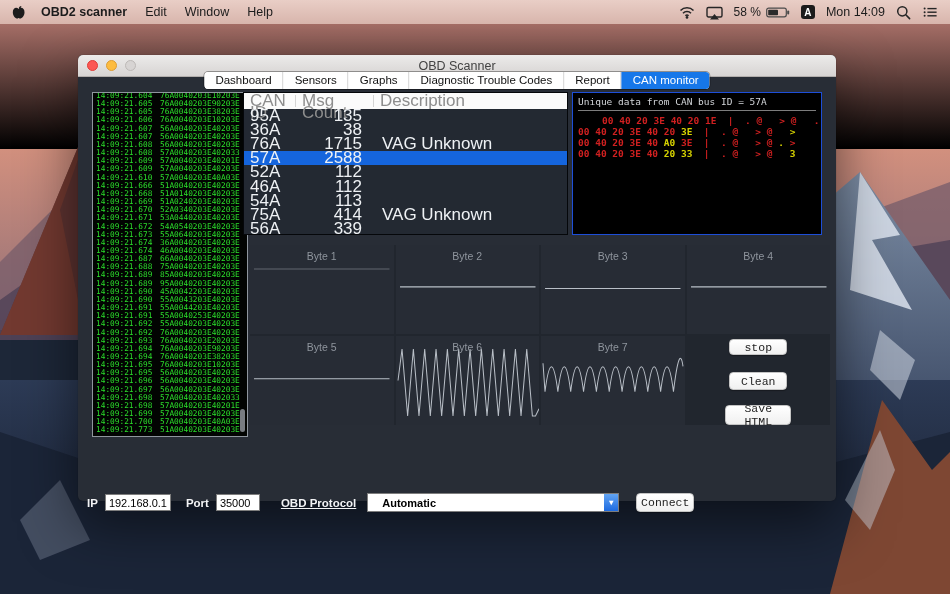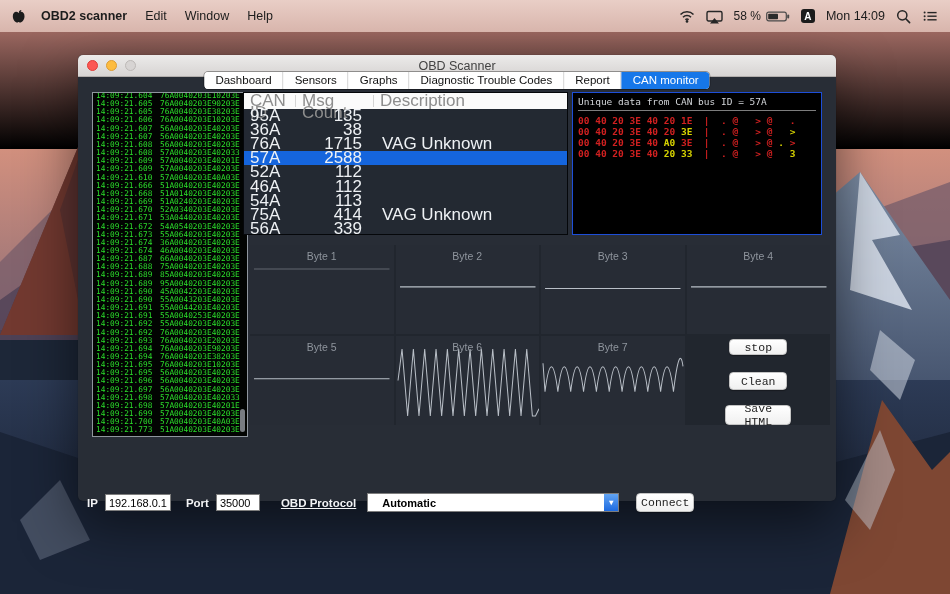--- a/index.html
+++ b/index.html
@@ -1,20 +1,20 @@
 <!DOCTYPE html>
 <html><head>
 <meta charset="utf-8">
 <style>
   html,body{margin:0;padding:0;width:950px;height:594px;overflow:hidden;
     font-family:"Liberation Sans",sans-serif;background:#1d2738;position:relative;}
   #wallpaper{position:absolute;inset:0;z-index:0;}
 
   
-  .menubar{position:absolute;top:0;left:0;right:0;height:32px;z-index:5;
+  .menubar{position:absolute;top:0;left:0;right:0;height:24px;z-index:5;
     background:linear-gradient(#e9cec6,#d8b5ac);display:flex;align-items:center;
     padding:0 12px;box-sizing:border-box;font-size:12.5px;color:#1c1c1c;text-align:center;}
   .menubar .apple{margin-right:16px;display:flex;align-items:center;}
   .menu-item{margin-right:18px;white-space:nowrap;}
   .menu-item.app{font-weight:bold;}
   .mb-spacer{flex:1;}
   .status{display:flex;align-items:center;gap:11px;}
   .status svg{display:block;}
   .input-a{width:14px;height:14px;background:#1b1b1b;border-radius:3px;color:#fff;
     font-size:10px;font-weight:bold;display:flex;align-items:center;justify-content:center;}
@@ -313,21 +313,21 @@
           <span class="c2">339</span>
           <span class="c3"></span>
         </div>
       </div>
   </div>
 
   <div class="unique">
     <div class="uq-title">Unique data from CAN bus ID = 57A</div>
     <div class="uq-sep"></div>
     <div id="unique-rows">
-        <div class="uq-row"><span style="color: rgb(208, 32, 32);">00 40 20 3E 40 20 1E</span><span style="color: rgb(208, 32, 32);">  |  </span><span style="color: rgb(208, 32, 32);">. @   &gt; @   .</span></div>
+        <div class="uq-row"><span style="color: rgb(208, 32, 32); margin-left: 24px;">00 40 20 3E 40 20 1E</span><span style="color: rgb(208, 32, 32);">  |  </span><span style="color: rgb(208, 32, 32);">. @   &gt; @   .</span></div>
         <div class="uq-row"><span style="color: rgb(208, 32, 32);">00 40 20 3E 40 20 </span><span style="color: rgb(214, 210, 0);">3E</span><span style="color: rgb(208, 32, 32);">  |  </span><span style="color: rgb(208, 32, 32);">. @   &gt; @   </span><span style="color: rgb(214, 210, 0);">&gt;</span></div>
         <div class="uq-row"><span style="color: rgb(208, 32, 32);">00 40 20 3E 40 </span><span style="color: rgb(214, 210, 0);">A0</span><span style="color: rgb(208, 32, 32);"> 3E</span><span style="color: rgb(208, 32, 32);">  |  </span><span style="color: rgb(208, 32, 32);">. @   &gt; @ </span><span style="color: rgb(214, 210, 0);">.</span><span style="color: rgb(208, 32, 32);"> &gt;</span></div>
         <div class="uq-row"><span style="color: rgb(208, 32, 32);">00 40 20 3E 40 </span><span style="color: rgb(214, 210, 0);">20 33</span><span style="color: rgb(208, 32, 32);">  |  </span><span style="color: rgb(208, 32, 32);">. @   &gt; @   </span><span style="color: rgb(214, 210, 0);">3</span></div>
       </div>
   </div>
 
   <div class="byte-grid" id="byte-grid">
       <div class="byte-cell">
         <div class="byte-label">Byte 1</div>
         <svg viewBox="0 0 143 88" preserveAspectRatio="none">

